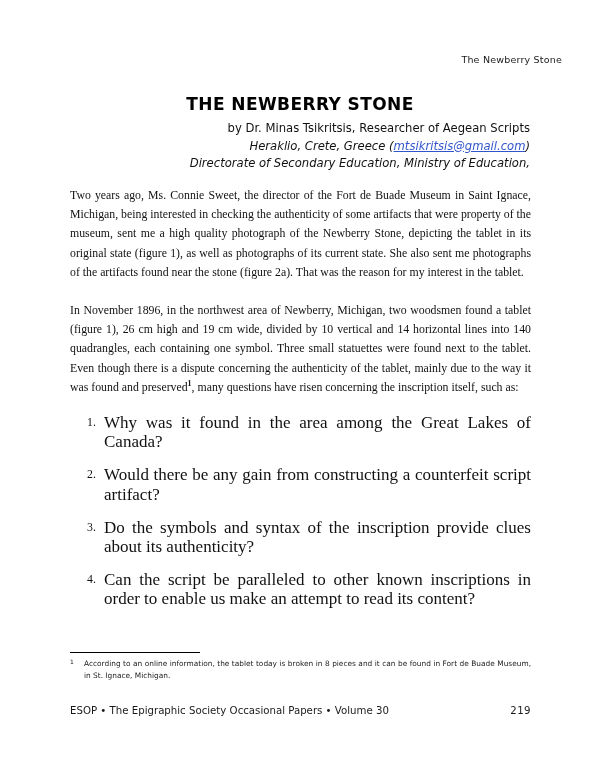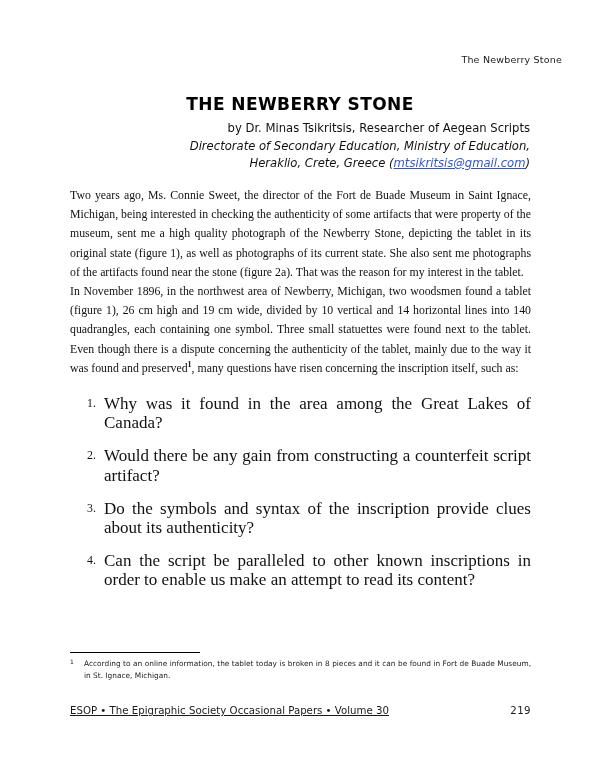--- a/index.html
+++ b/index.html
@@ -77,20 +77,21 @@
   }
   p.para {
     margin: 0 0 0 0;
     font-size: 11.8px;
     line-height: 19.2px;
     text-align: justify;
     text-justify: inter-word;
     color: #111;
   }
   p.para + p.para {
+    margin-top: 19px;
   }
   sup.fn-marker {
     font-size: 8px;
     font-weight: bold;
     vertical-align: super;
     line-height: 0;
   }
 
   
   ol.questions {
@@ -154,36 +155,36 @@
     position: absolute;
     left: 70px;
     top: 705px;
     width: 461px;
     display: flex;
     justify-content: space-between;
     align-items: baseline;
     font-size: 10.2px;
     color: #1a1a1a;
   }
-  .page-footer .journal { white-space: nowrap; text-decoration: underline; }
+  .page-footer .journal { white-space: nowrap; }
   .page-footer .page-num { white-space: nowrap; letter-spacing: 0.4px; }
 </style>
 </head>
 <body>
 
 <div class="page">
 
   <div class="running-header">The Newberry Stone</div>
 
   <h1 class="doc-title">THE NEWBERRY STONE</h1>
 
   <div class="byline">
     <div>by Dr. Minas Tsikritsis, Researcher of Aegean Scripts</div>
+    <div class="line-italic"><span>Heraklio, Crete, Greece (</span><a class="email-link" href="#">mtsikritsis@gmail.com</a><span>)</span></div>
     <div class="line-italic">Directorate of Secondary Education, Ministry of Education,</div>
-    <div class="line-italic"><span>Heraklio, Crete, Greece (</span><a class="email-link" href="#">mtsikritsis@gmail.com</a><span>)</span></div>
   </div>
 
   <div class="body-col">
 
     <p class="para">Two years ago, Ms. Connie Sweet, the director of the Fort de Buade Museum in Saint Ignace, Michigan, being interested in checking the authenticity of some artifacts that were property of the museum, sent me a high quality photograph of the Newberry Stone, depicting the tablet in its original state (figure 1), as well as photographs of its current state. She also sent me photographs of the artifacts found near the stone (figure 2a). That was the reason for my interest in the tablet.</p>
 
     <p class="para"><span>In November 1896, in the northwest area of Newberry, Michigan, two woodsmen found a tablet (figure 1), 26 cm high and 19 cm wide, divided by 10 vertical and 14 horizontal lines into 140 quadrangles, each containing one symbol. Three small statuettes were found next to the tablet. Even though there is a dispute concerning the authenticity of the tablet, mainly due to the way it was found and preserved</span><sup class="fn-marker">1</sup><span>, many questions have risen concerning the inscription itself, such as:</span></p>
 
     <ol class="questions">
       <li>Why was it found in the area among the Great Lakes of Canada?</li>

